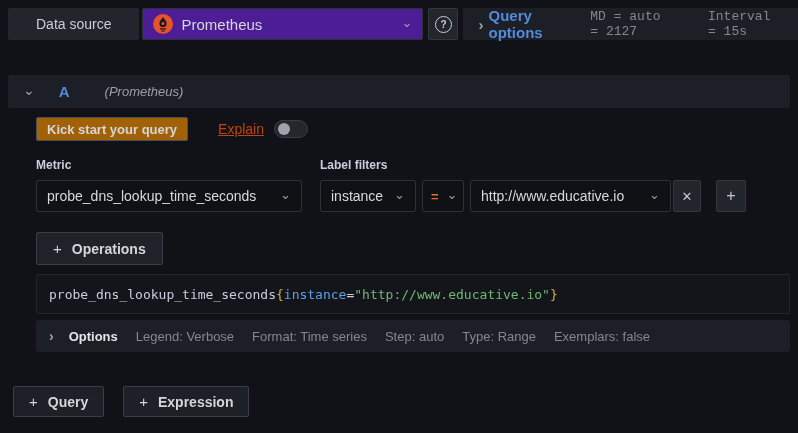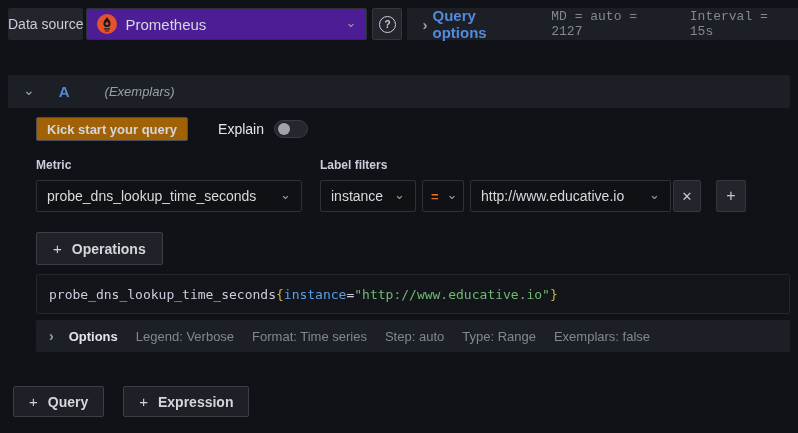--- a/index.html
+++ b/index.html
@@ -2,21 +2,21 @@
 <html><head>
 <meta charset="utf-8">
 <style>
   * { box-sizing: border-box; margin: 0; padding: 0; }
   html,body { background:#0d0e12; }
   body { font-family: "Liberation Sans", sans-serif; }
   .app { position:relative; width:798px; height:433px; background:#111217; overflow:hidden; color:#ccccdc; }
 
   
   .toolbar { display:flex; align-items:center; margin:8px 0 0 8px; height:32px; }
-  .ds-label { height:32px; display:flex; align-items:center; padding:0 0; background:#22252b; color:#ccccdc; font-size:14px; border-radius:2px; margin-right:3px; }
+  .ds-label { height:32px; display:flex; align-items:center; padding:0 28px; background:#22252b; color:#ccccdc; font-size:14px; border-radius:2px; margin-right:3px; }
   .ds-select { width:281px; height:32px; background:#4c1d95; border:1px solid #2c3235; border-radius:2px; display:flex; align-items:center; padding:0 10px; gap:8px; cursor:pointer; }
   .ds-select .value { font-size:15px; color:#d8d9dd; }
   .chev { color:#9aa0a6; font-size:13px; line-height:1; transform:translateY(-2px); }
   .ds-select .chev { margin-left:auto; }
   .help-btn { width:30px; height:32px; margin-left:5px; background:#22252b; border:1px solid #34373c; border-radius:2px; display:flex; align-items:center; justify-content:center; cursor:pointer; }
   .help-circle { width:17px; height:17px; border:1.6px solid #ccccdc; border-radius:50%; display:flex; align-items:center; justify-content:center; font-size:10px; font-weight:700; color:#ccccdc; }
   .qo-bar { flex:1; margin-left:5px; height:32px; background:#1c1f25; display:flex; align-items:center; padding:0 15px; cursor:pointer; }
   .qo-chev { color:#9aa0a6; font-size:15px; font-weight:700; }
   .qo-label { margin-left:5px; color:#538ade; font-size:15px; font-weight:600; }
   .qo-stat { margin-left:32px; color:#83878f; font-size:13px;font-family:Liberation Mono, monospace; }
@@ -25,21 +25,21 @@
   .query-header { margin:35px 8px 0; height:33px; background:#1c2026; border-radius:2px; display:flex; align-items:center; padding:0 15px; cursor:pointer; }
   .qh-chev { color:#9aa0a6; font-size:14px; transform:translateY(-2px); }
   .qh-ref { margin-left:24px; color:#538ade; font-size:15px; font-weight:600; }
   .qh-hint { margin-left:35px; color:#9aa0a6; font-size:13px; font-style:italic; }
 
   
   .qbody { margin:0 8px 0 36px; }
 
   .kick-row { margin-top:9px; display:flex; align-items:center; }
   .kick-btn { height:24px; padding:0 10px; background:#a16207; border:1px solid #4a4e55; border-radius:2px; color:#d5d6da; font-size:13px; font-weight:600; display:flex; align-items:center; cursor:pointer; }
-  .explain-label { margin-left:30px; color:#e5e5e5; font-size:14px; }
+  .explain-label { margin-left:30px; color:#c2410c; font-size:14px;text-decoration:underline; }
   .toggle { margin-left:10px; width:34px; height:18px; border-radius:9px; background:#24272d; border:1px solid #383b42; position:relative; cursor:pointer; }
   .toggle-knob { width:12px; height:12px; border-radius:50%; background:#9fa3ab; position:absolute; left:3px; top:2px; }
 
   .builder { margin-top:17px; display:flex; gap:18px; align-items:flex-start; }
   .field-label { font-size:12px; font-weight:600; color:#ccccdc; margin-bottom:8px; }
   .select { height:32px; background:#0f1115; border:1px solid #2c3235; border-radius:2px; display:flex; align-items:center; padding:0 10px; gap:8px; color:#d8d9dd; font-size:14px; cursor:pointer; }
   .select .chev { margin-left:auto; }
   .metric-select { width:266px; }
   .filters-controls { display:flex; align-items:center; }
   .name-select { width:96px; }
@@ -99,21 +99,21 @@
       <span class="qo-chev">›</span>
       <span class="qo-label">Query options</span>
       <span class="qo-stat">MD = auto = 2127</span>
       <span class="qo-stat">Interval = 15s</span>
     </div>
   </div>
 
   <div class="query-header">
     <span class="qh-chev">⌄</span>
     <span class="qh-ref">A</span>
-    <span class="qh-hint">(Exemplars)</span>
+    <span class="qh-hint">(Prometheus)</span>
   </div>
 
   <div class="qbody">
 
     <div class="kick-row">
       <button class="kick-btn">Kick start your query</button>
       <span class="explain-label">Explain</span>
       <div class="toggle">
         <div class="toggle-knob"></div>
       </div>

